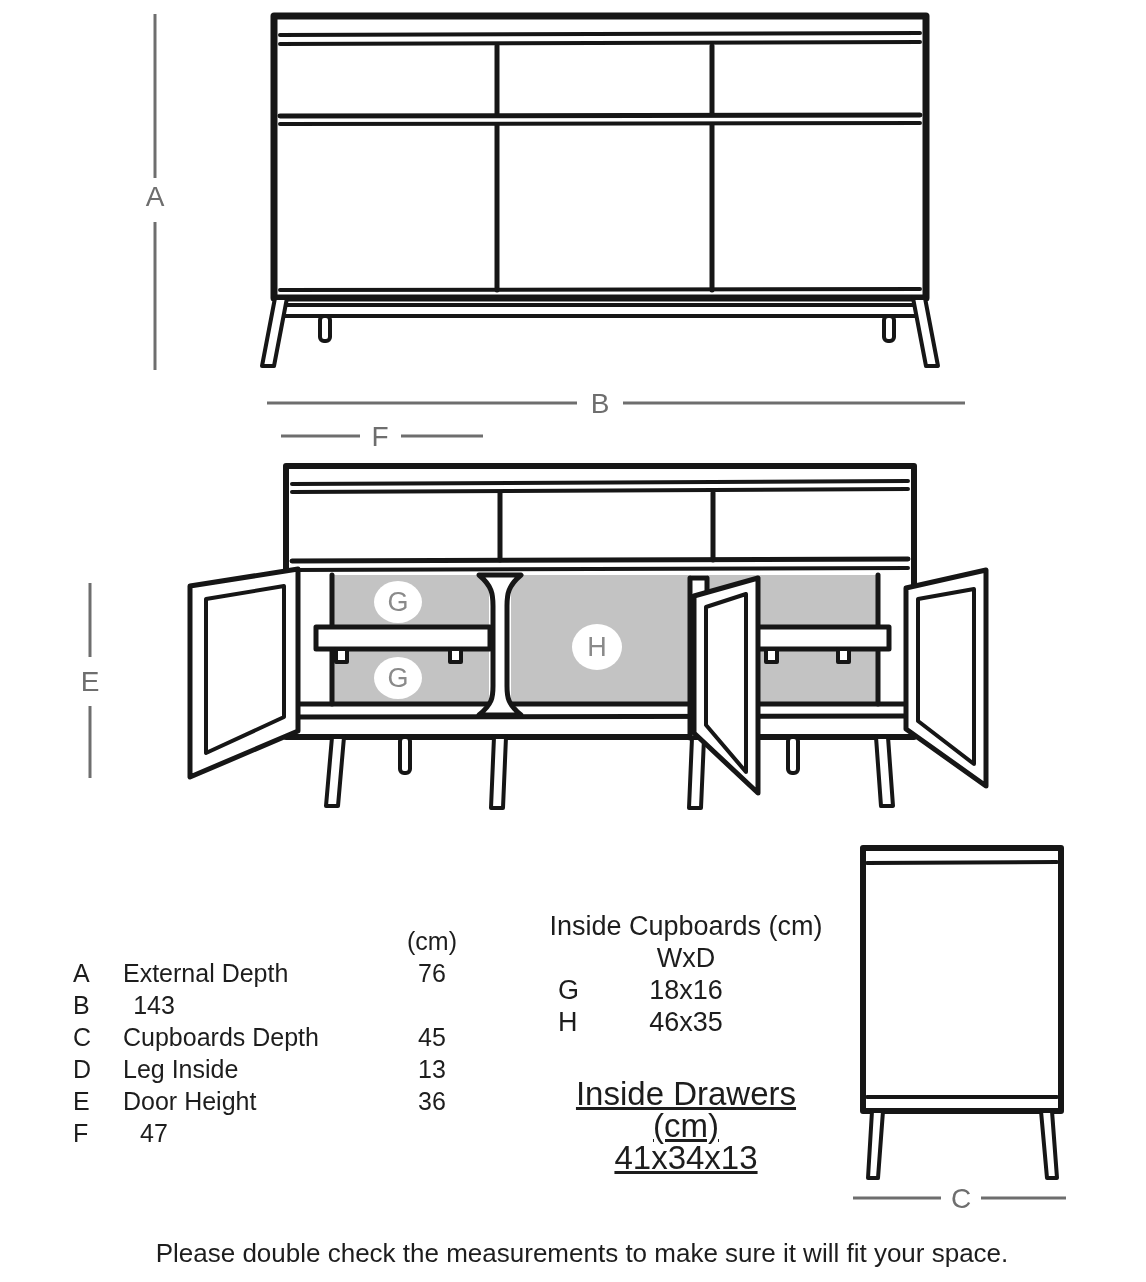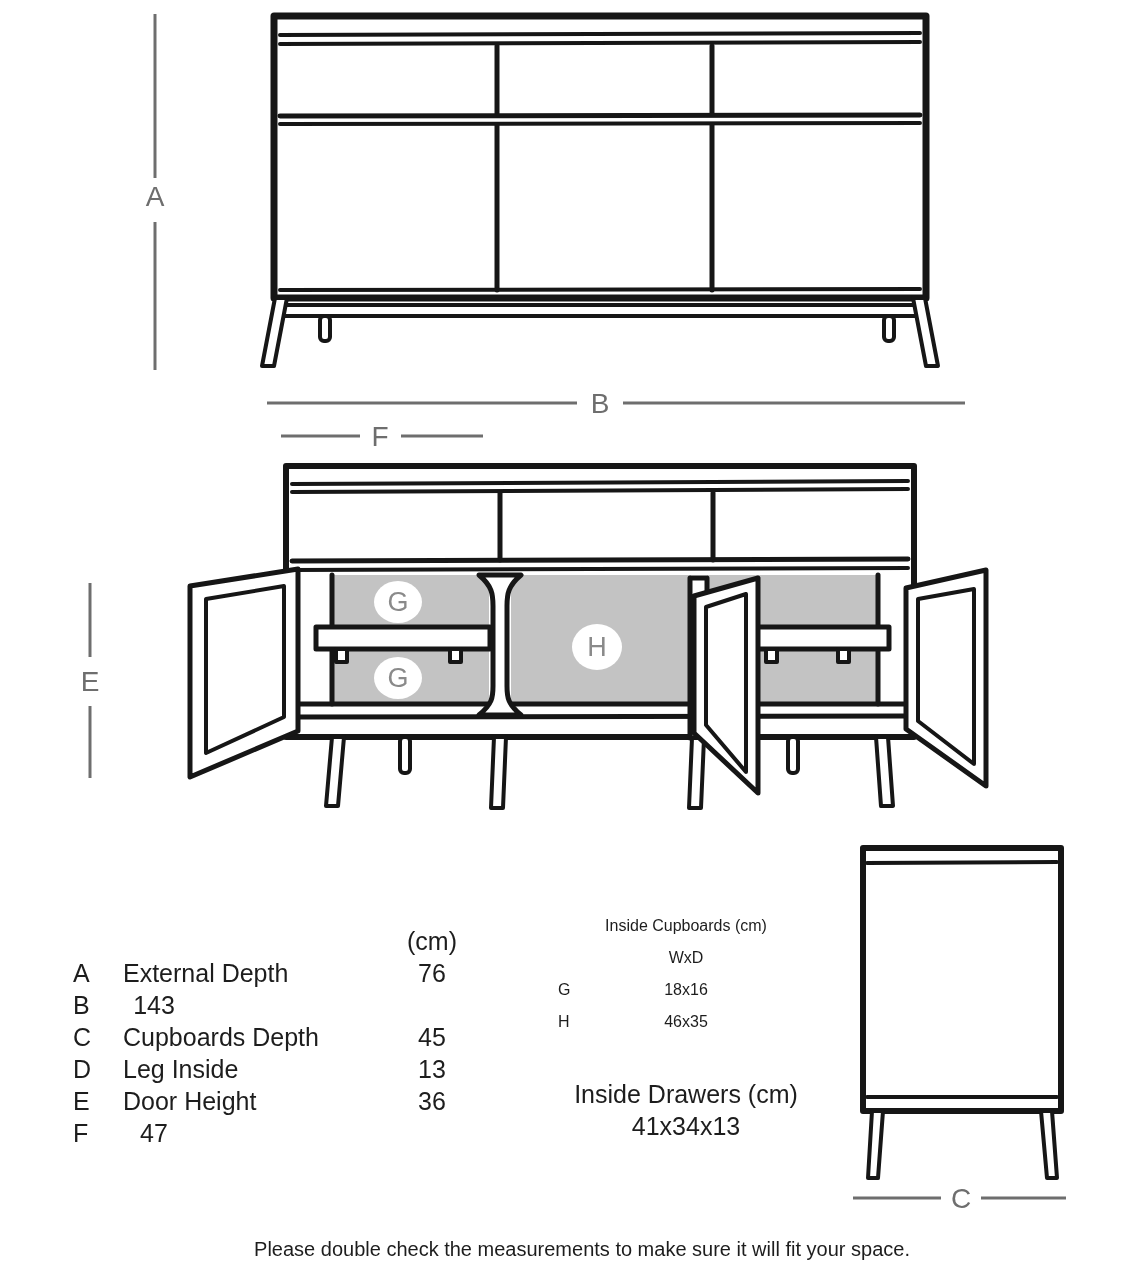--- a/index.html
+++ b/index.html
@@ -22,27 +22,27 @@
   .dim-text{fill:#6e6e6e;font-size:28px;text-anchor:middle;font-family:"Liberation Sans",sans-serif;}
   .glabel{fill:#8a8a8a;font-size:27px;text-anchor:middle;font-family:"Liberation Sans",sans-serif;}
 
   
   .dims-table{position:absolute;left:73px;top:924px;width:390px;font-size:25px;}
   .dims-row{display:flex;height:32px;align-items:flex-end;}
   .c-letter{width:50px;}
   .c-label{flex:1;}
   .c-value{width:62px;text-align:center;}
 
-  .cup-block{position:absolute;left:540px;top:910px;width:292px;text-align:center;font-size:16px;line-height:32px;}
+  .cup-block{position:absolute;left:540px;top:910px;width:292px;text-align:center;font-size:27px;line-height:32px;}
   .cup-row{position:relative;}
   .cup-letter{position:absolute;left:18px;top:0;}
 
-  .drw-block{position:absolute;left:540px;top:1078px;width:292px;text-align:center;font-size:25px;line-height:32px;}
-
-  .footer{position:absolute;left:0;top:1238px;width:1146px;text-align:center;font-size:20px;padding-left:18px;box-sizing:border-box;}
+  .drw-block{position:absolute;left:540px;top:1078px;width:292px;text-align:center;font-size:33px;line-height:32px;text-decoration:underline;}
+
+  .footer{position:absolute;left:0;top:1238px;width:1146px;text-align:center;font-size:26px;padding-left:18px;box-sizing:border-box;}
 </style>
 </head>
 <body>
 
 <div class="page">
 
   <svg width="1146" height="1282" viewBox="0 0 1146 1282">
 
     <g>
       <rect class="ln7 fillw" x="274" y="16" width="652" height="282"></rect>

